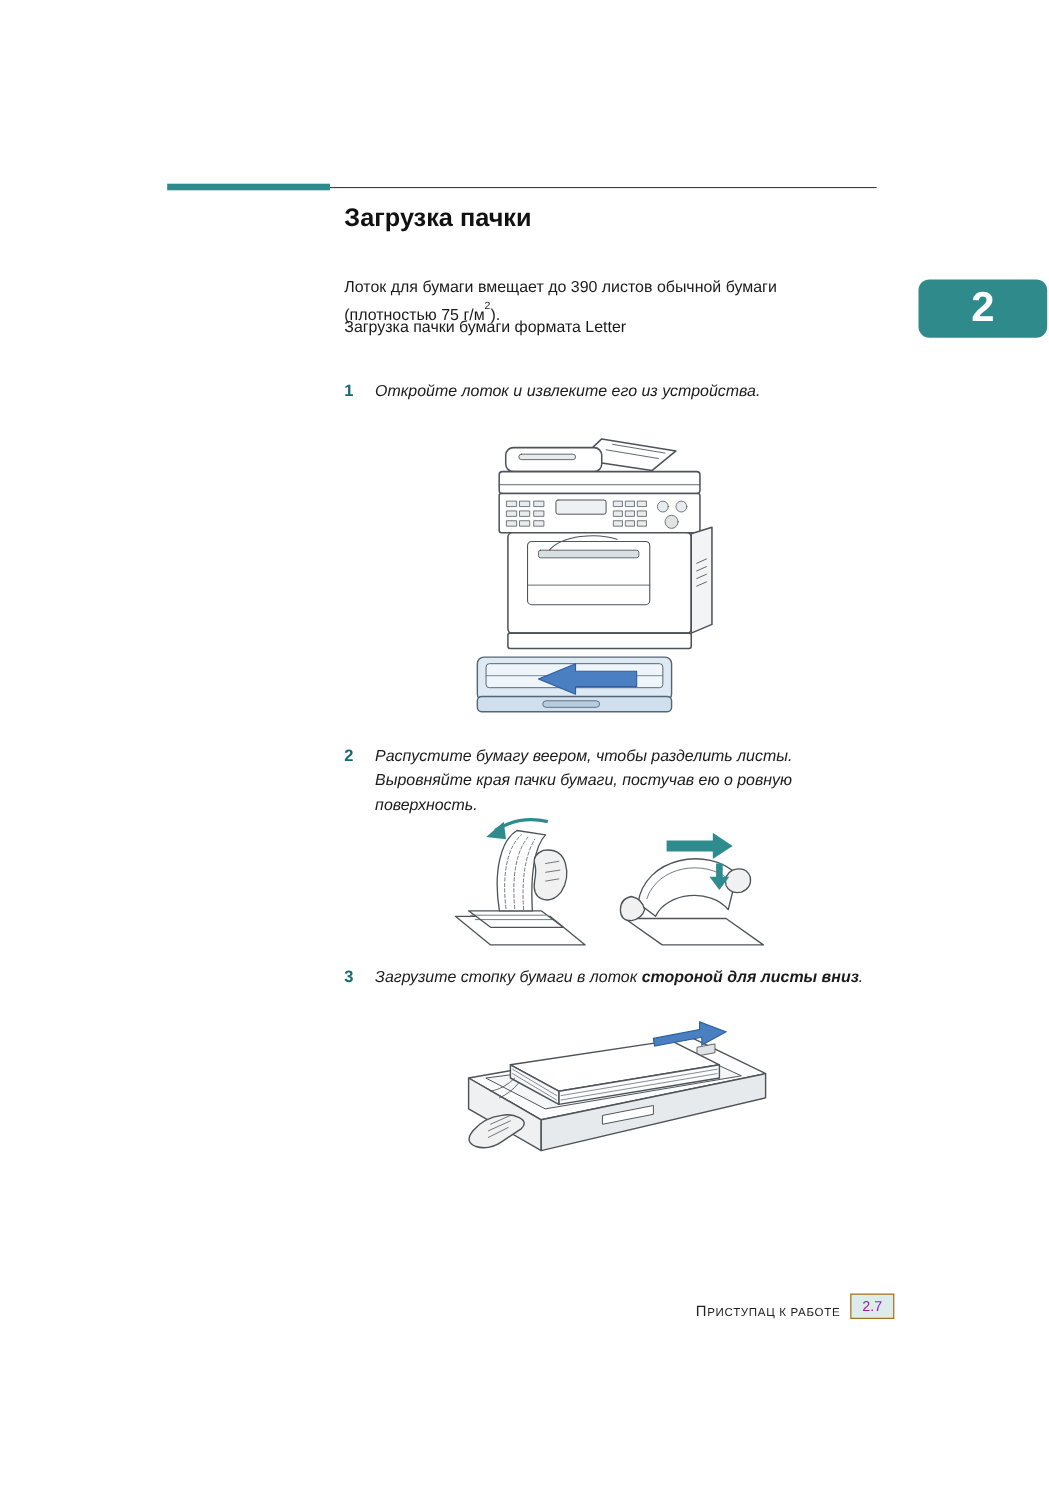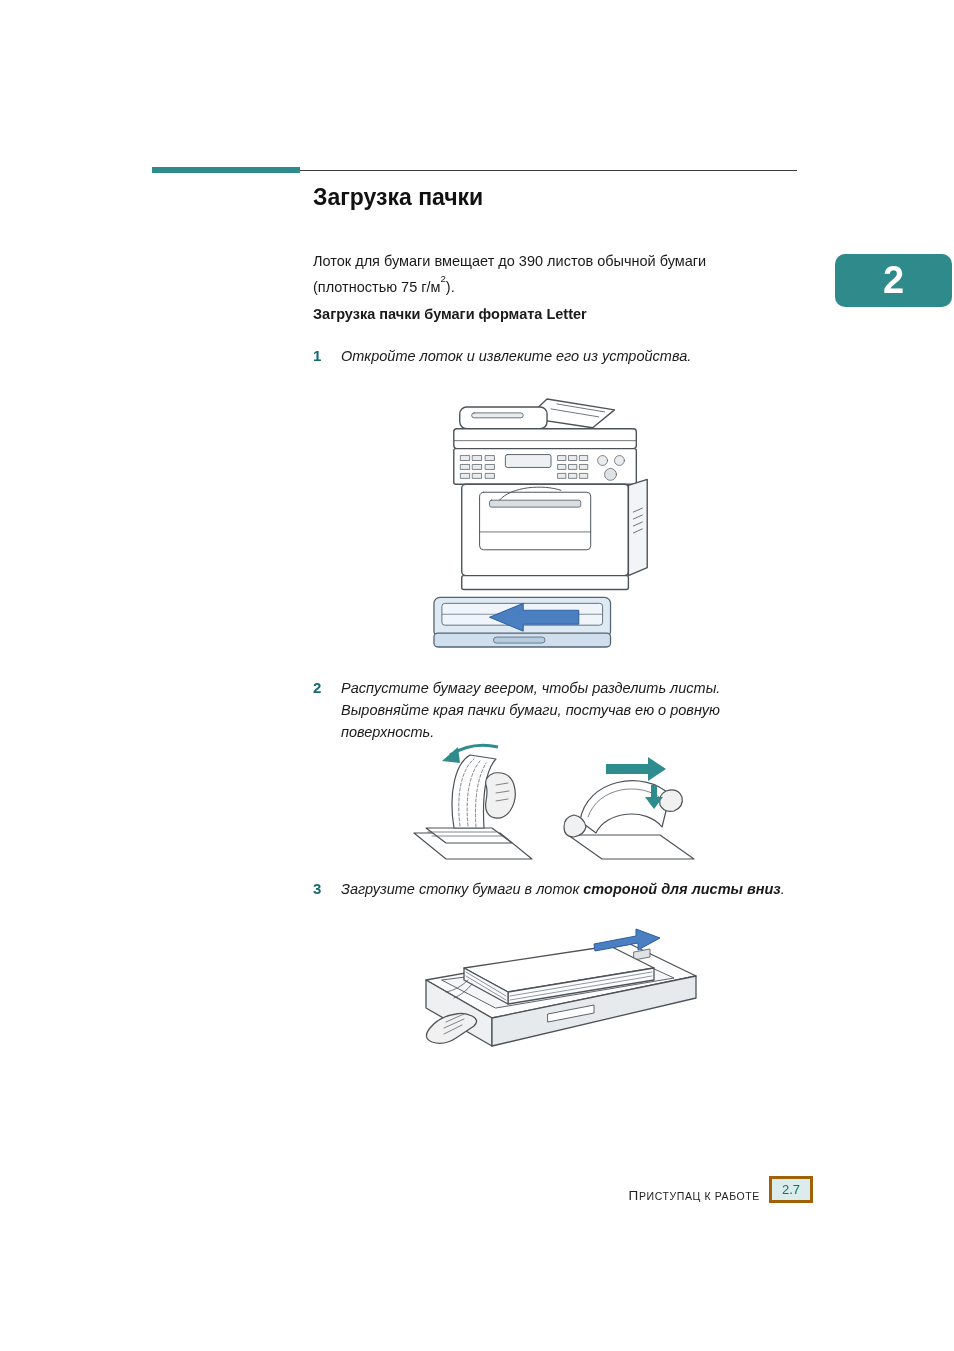--- a/index.html
+++ b/index.html
@@ -22,21 +22,21 @@
   .chapter-badge {
     position:absolute; left:835px; top:254px; width:117px; height:53px;
     background:#2f8a8c; border-radius:10px;
     display:flex; align-items:center; justify-content:center;
     color:#ffffff; font-size:38px; font-weight:bold;
   }
 
   .intro { position:absolute; left:313px; top:250px; width:480px; font-size:14.5px; line-height:22px; }
   .intro sup { font-size:9.5px; position:relative; top:-0.45em; }
 
-  .subtitle { position:absolute; left:313px; top:306px; font-size:14.5px;font-weight:bold; }
+  .subtitle { position:absolute; left:313px; top:290px; font-size:14.5px; }
 
   .step { position:absolute; left:313px; display:flex; }
   .step-num { font-weight:bold; color:#166a70; font-size:15px; width:28px; flex:0 0 28px; line-height:22px; }
   .step-text { font-size:14.5px; line-height:22px;font-style:italic; }
   #step-1 { top:345px; }
   #step-2 { top:677px; }
   #step-2 .step-text { width:445px; }
   #step-3 { top:878px; }
 
   .figure { position:absolute; }
@@ -45,22 +45,22 @@
   #figure-tray    { left:398px; top:916px; width:312px; height:178px; }
   .figure svg { width:100%; height:100%; display:block; }
 
   .footer {
     position:absolute; left:313px; top:1176px; width:500px;
     display:flex; justify-content:flex-end; align-items:flex-end; gap:9px;
   }
   .footer-section { font-size:10.5px; letter-spacing:0.6px; color:#222; white-space:nowrap; }
   .footer-section .lead { font-size:13.5px; }
   .page-num-box {
-    border:3px solid #a16207; background:#dcebeb;
-    padding:3px 10px; font-size:13px; color:#0f766e;
+    border:1px solid #a16207; background:#dcebeb;
+    padding:3px 10px; font-size:13px; color:#a21caf;
   }
 </style>
 </head>
 <body>
 
 <div class="page">
 
   <div class="header-rule">
     <div class="rule-accent"></div>
     <div class="rule-line"></div>

